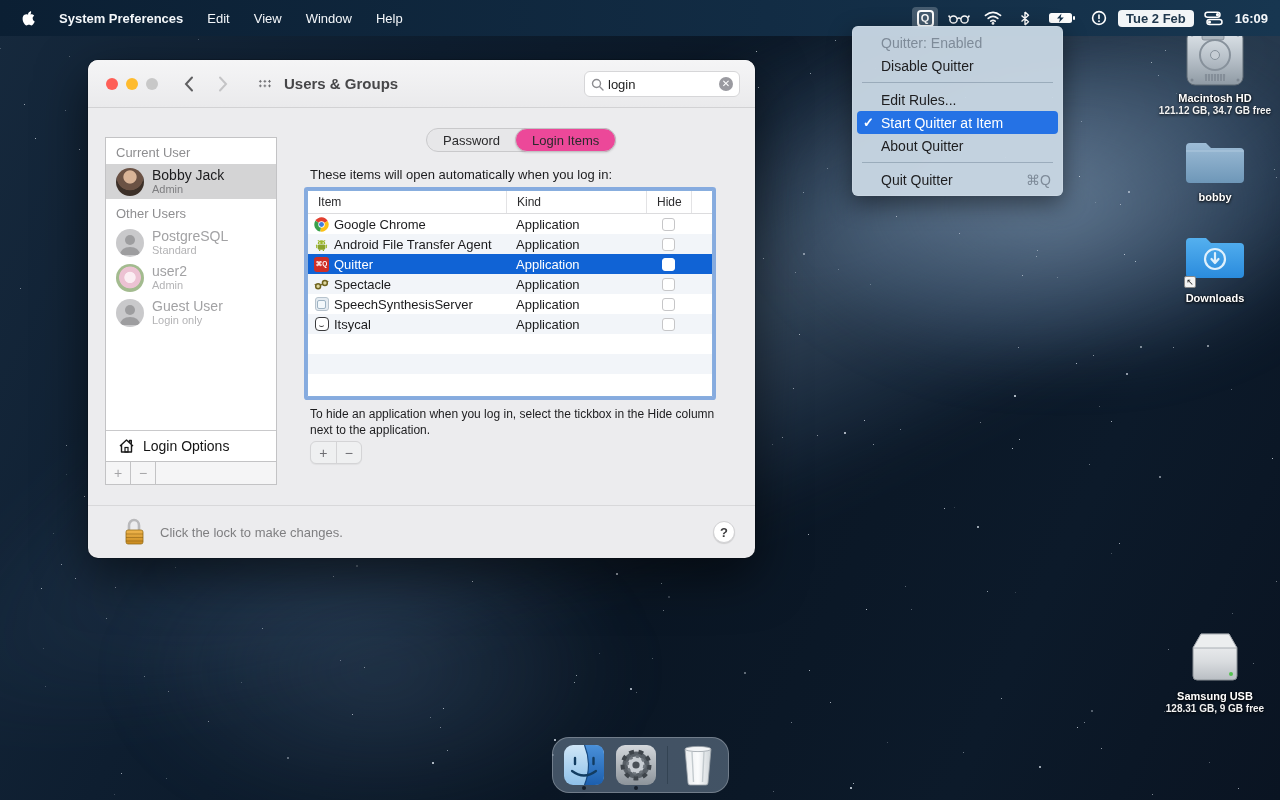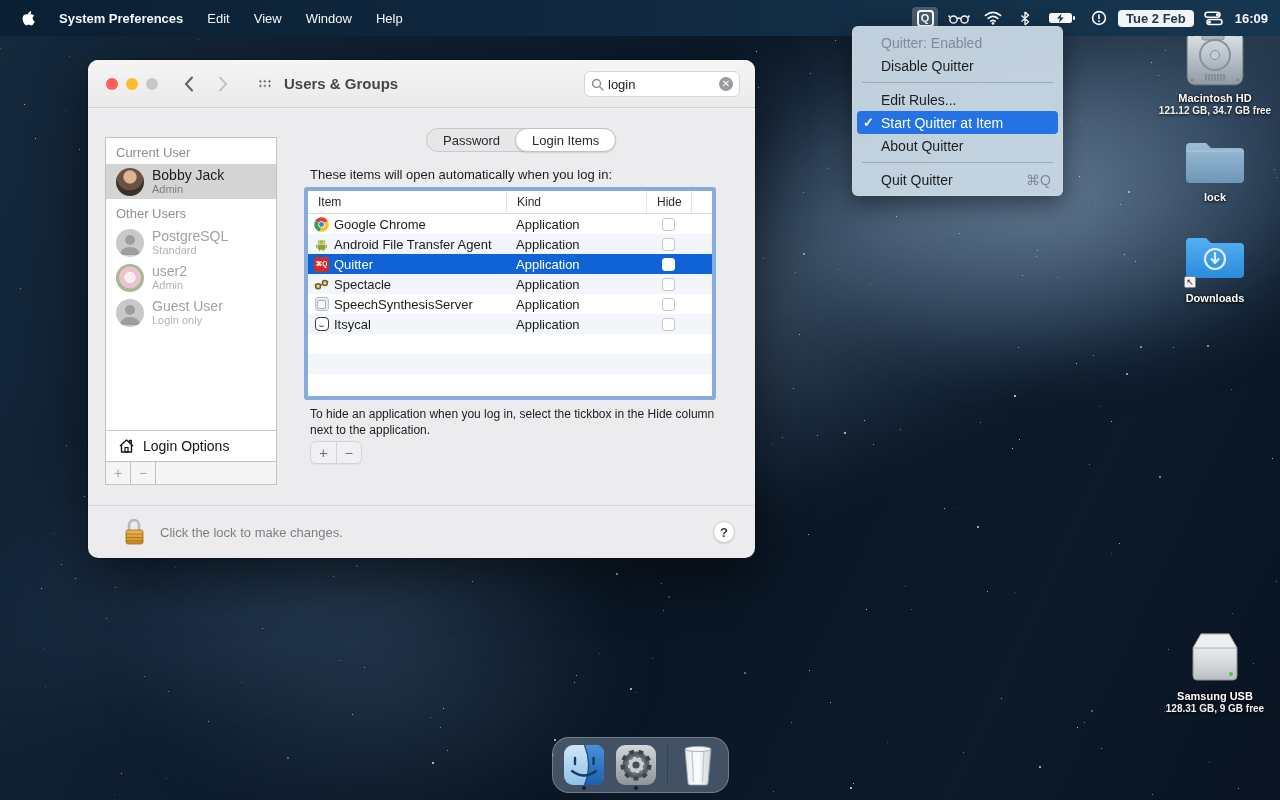--- a/index.html
+++ b/index.html
@@ -83,21 +83,21 @@
     display:flex; align-items:center; gap:8px; padding-left:12px; background:#fff; font-size:14px; color:#141414; }
   .sb-strip { display:flex; height:23px; border:1px solid #c3c3c5; border-top:none; background:#f5f5f6; }
   .sb-strip .cell { width:25px; border-right:1px solid #c3c3c5; display:flex; align-items:center; justify-content:center;
     color:#a5a5a7; font-size:14px; }
   .sb-strip .cell.rest { flex:1; border-right:none; }
 
   
   #tab-control { position:absolute; left:338px; top:68px; height:24px; display:flex;
     background:#e7e7e9; border:1px solid #c9c9cb; border-radius:12px; }
   .tab-seg { padding:0 16px; display:flex; align-items:center; font-size:13px; color:#2a2a2c; border-radius:12px; }
-  .tab-seg.active { background:#ffffff; border:1px solid #c2c2c4; margin:-1px; box-shadow:0 1px 2px rgba(0,0,0,.12); }
+  .tab-seg.active { background:#ec4899; border:1px solid #c2c2c4; margin:-1px; box-shadow:0 1px 2px rgba(0,0,0,.12); }
 
   
   .intro-text { position:absolute; left:222px; top:107px; font-size:13px; color:#1d1d1f; }
   #login-table { position:absolute; left:219px; top:130px; width:406px; height:207px; background:#fff;
     border:1px solid #88aede; box-shadow:0 0 0 3px rgba(116,160,220,.85); border-radius:1px; overflow:hidden; }
   .tbl-header { display:flex; height:23px; border-bottom:1px solid #dcdcde; align-items:center; font-size:12px; color:#2c2c2e; }
   .th { padding-left:10px; }
   .th-item { width:198px; } .th-kind { width:140px; border-left:1px solid #e3e3e5; height:100%; display:flex; align-items:center; }
   .th-hide { width:45px; border-left:1px solid #e3e3e5; height:100%; display:flex; align-items:center; }
   .th-rest { flex:1; border-left:1px solid #e3e3e5; height:100%; }
@@ -532,21 +532,21 @@
   <svg width="66" height="50" viewBox="0 0 66 50">
     <defs>
         <linearGradient id="fg1" x1="0" y1="0" x2="0" y2="1">
       <stop offset="0" stop-color="#9dbcd6"></stop>
           <stop offset="1" stop-color="#6e97b8"></stop>
         </linearGradient>
       </defs>
     <path d="M4 10 q0-4 4-4 h16 l5 5 h29 q4 0 4 4 v27 q0 4-4 4 H8 q-4 0-4-4 z" fill="url(#fg1)"></path>
     <path d="M4 14 h58" stroke="#bcd3e6" stroke-width="1.2" opacity=".7"></path>
   </svg>
-  <div class="desk-label">lock</div>
+  <div class="desk-label">bobby</div>
 </div>
 
 <div class="desk-icon" style="left:1160px; top:230px;">
   <div style="position:relative;">
     <svg width="66" height="54" viewBox="0 0 66 54">
       <defs>
           <linearGradient id="fg2" x1="0" y1="0" x2="0" y2="1">
         <stop offset="0" stop-color="#54b0ef"></stop>
             <stop offset="1" stop-color="#2a8bdd"></stop>
           </linearGradient>

